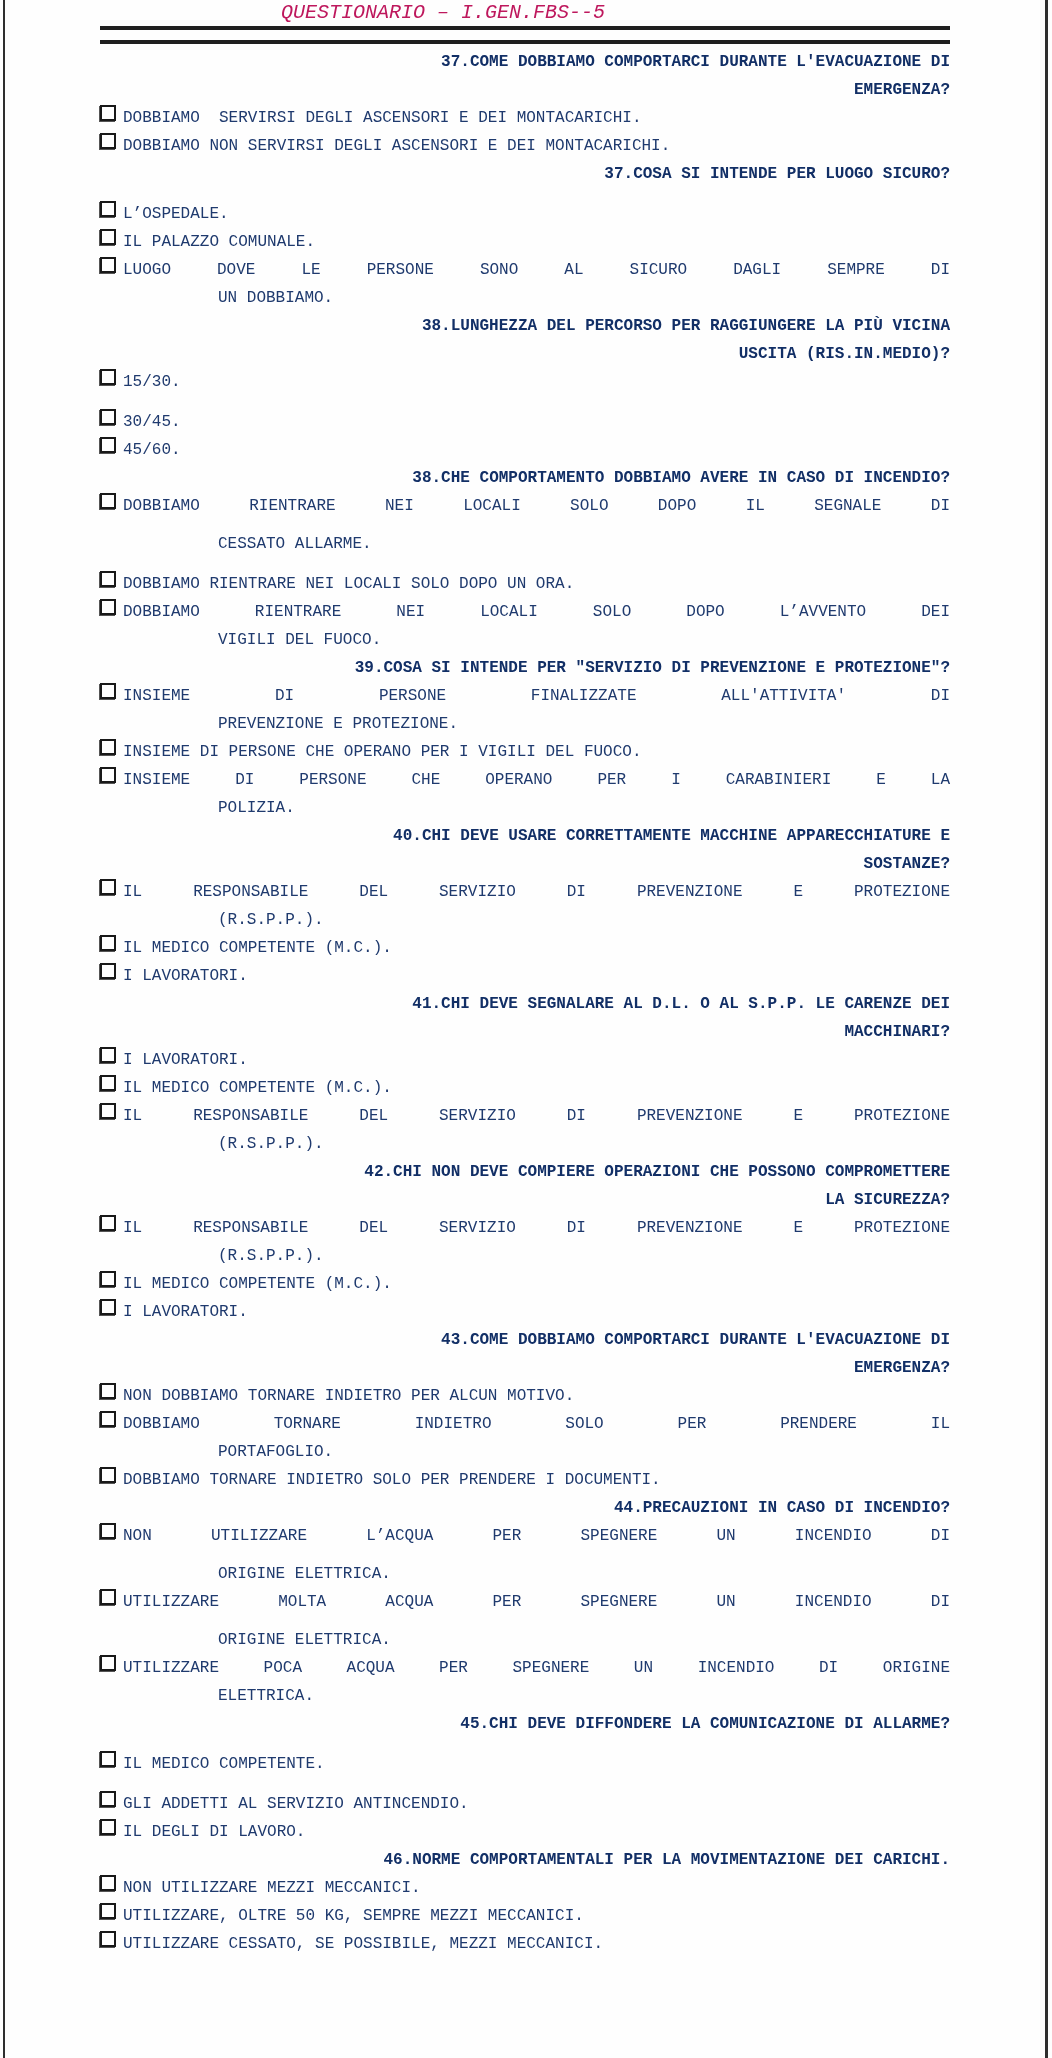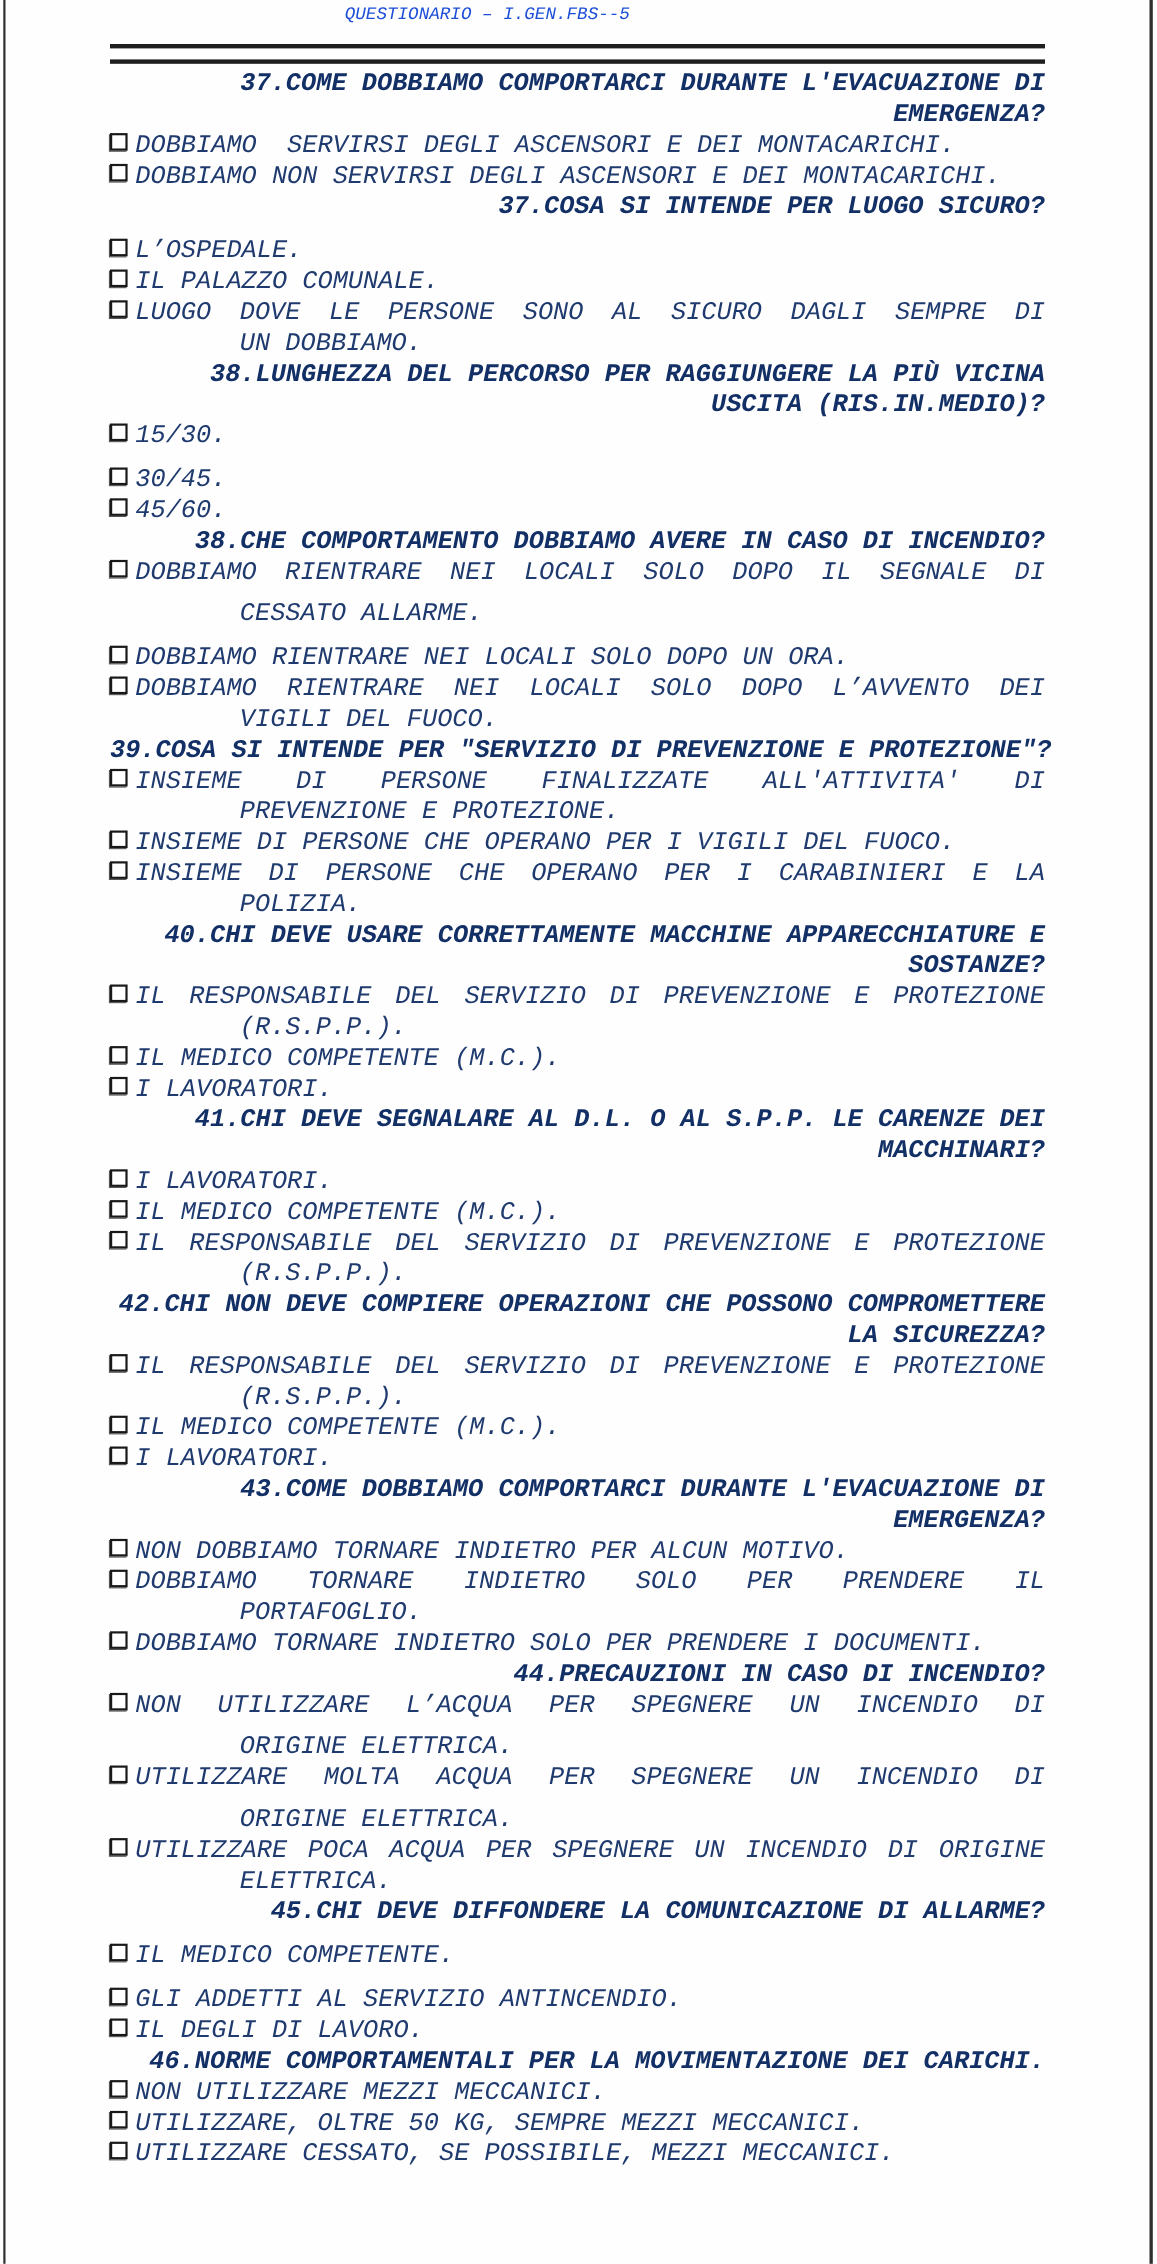--- a/index.html
+++ b/index.html
@@ -5,33 +5,33 @@
   html,body{margin:0;padding:0;}
   body{
     width:1052px;height:2058px;background:#ffffff;overflow:hidden;
     font-family:"Liberation Mono","DejaVu Sans Mono",monospace;
   }
   .page{position:relative;width:1052px;height:2058px;background:#fefefe;}
   .border-left{position:absolute;left:3px;top:0;width:2px;height:2058px;background:#2e2e2e;}
   .border-right{position:absolute;left:1045px;top:0;width:3px;height:2058px;background:#2e2e2e;}
   .col{position:absolute;left:100px;top:0;width:850px;}
   .title{
-    font-style:italic;font-size:16px;line-height:26px;height:40px;
-    color:#1d4ed8;text-align:center;position:relative;left:-82px;white-space:pre;
+    font-style:italic;font-size:20px;line-height:26px;height:26px;
+    color:#be185d;text-align:center;position:relative;left:-82px;white-space:pre;
   }
   .rule{height:4px;background:#1f1f1f;}
   .rule-bottom{margin-top:10px;}
   .indicator-row{margin-top:27px;height:31px;display:flex;justify-content:flex-end;align-items:center;}
   .page-num{font-style:italic;font-size:28px;color:#3a3a3a;line-height:31px;}
   .box-groups{display:flex;align-items:center;}
   .box-group{display:flex;margin-left:21px;}
   .box-group:first-child{margin-left:3px;}
   .box-cell{width:25px;height:25px;border:2px solid #3c3c3c;margin-left:-2px;background:#fff;}
   .box-cell:first-child{margin-left:0;}
-  .questions{margin-top:4px;color:#1f3a6e;font-style:italic;font-size:23px;}
+  .questions{margin-top:4px;color:#1f3a6e;font-size:16px;}
   .block{margin:0;}
   .block.gap{margin-top:12px;}
   .q-line{
     font-weight:bold;color:#122f66;text-align:right;
     line-height:28px;white-space:pre;
   }
   .opt-line{line-height:28px;white-space:pre;}
   .opt-line.justify{white-space:normal;text-align:justify;text-align-last:justify;}
   .opt-line.indent{padding-left:118px;}
   .opt-line.line-gap{margin-top:10px;}

